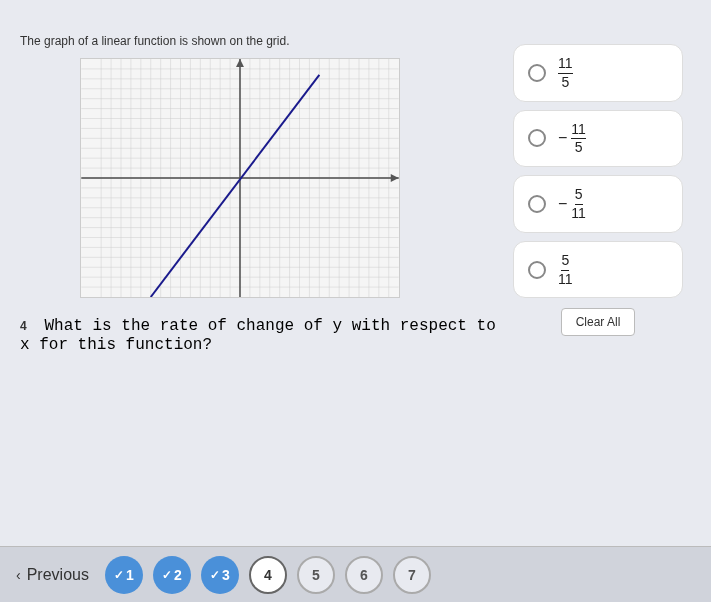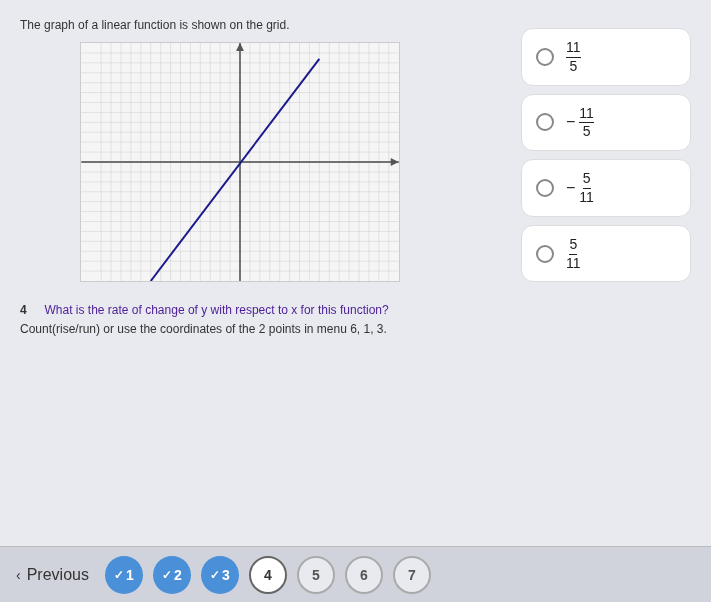--- a/index.html
+++ b/index.html
@@ -8,22 +8,23 @@
       height: 602px;
       background: #e8eaf0;
       font-family: Arial, sans-serif;
       overflow: hidden;
       position: relative;
     }
 
     .main-content {
       display: flex;
       flex-direction: row;
-      padding: 18px 20px 0 20px;
+      padding: 18px 28px 0 20px;
       gap: 3px;
+      margin-top: 16px;
     }
 
     .left-panel {
       flex: 1;
       display: flex;
       flex-direction: column;
     }
 
     .problem-header {
       font-size: 12px;
@@ -51,24 +52,25 @@
       margin-top: 4px;
     }
 
     .question-number {
       font-size: 12px;
       font-weight: bold;
       color: #333;
     }
 
     .question-text {
-      font-size: 12px;
-      color: #4c1d95;
+      font-size: 16px;
+      color: #000000;
       margin-bottom: 6px;
       display: inline;
+      font-family: Liberation Mono, monospace;
     }
 
     .question-hint {
       font-size: 12px;
       color: #333;
       margin-top: 4px;
     }
 
     .right-panel {
       width: 170px;
@@ -290,21 +292,20 @@
 
         <line x1="70" y1="240" x2="240" y2="16" stroke="#1a1a8c" stroke-width="2"></line>
 
       </svg>
     </div>
 
     <div class="question-section">
       <span class="question-number">4</span>
       <span>&nbsp;&nbsp;</span>
       <span class="question-text">What is the rate of change of y with respect to x for this function?</span>
-      <div class="question-hint">Count(rise/run) or use the coordinates of the 2 points in menu 6, 1, 3.</div>
     </div>
   </div>
 
   <div class="right-panel">
 
     <div class="answer-option">
       <div class="radio-circle"></div>
       <div class="fraction-wrapper">
         <div class="fraction">
           <span class="numerator">11</span>
@@ -338,20 +339,21 @@
     <div class="answer-option">
       <div class="radio-circle"></div>
       <div class="fraction-wrapper">
         <div class="fraction">
           <span class="numerator">5</span>
           <span class="denominator">11</span>
         </div>
       </div>
     </div>
 
+    <button class="clear-all-btn">Clear All</button>
   </div>
 </div>
 
 <div class="bottom-nav">
   <div class="nav-prev">
     <span class="chevron">‹</span>
     <span class="nav-label">Previous</span>
   </div>
 
   <div class="nav-item answered">

